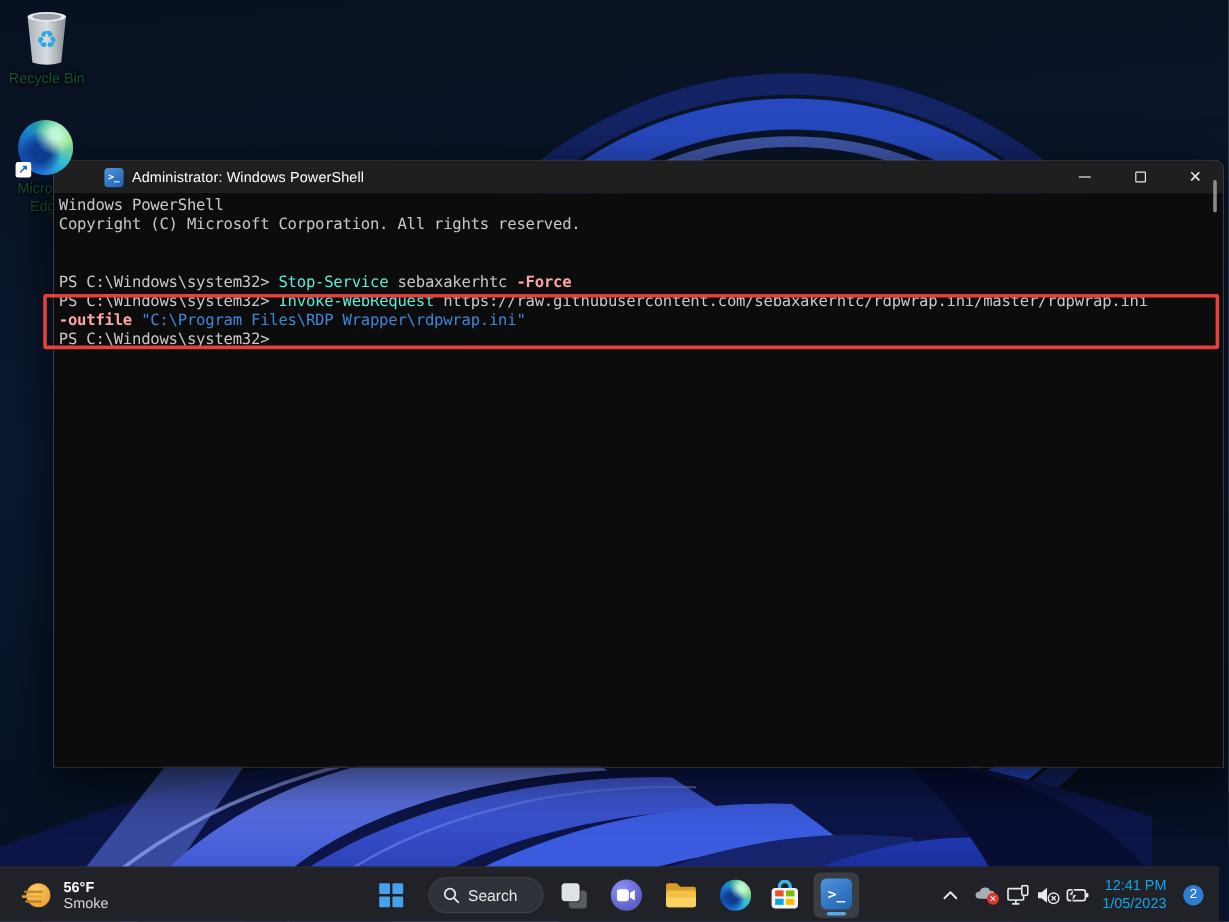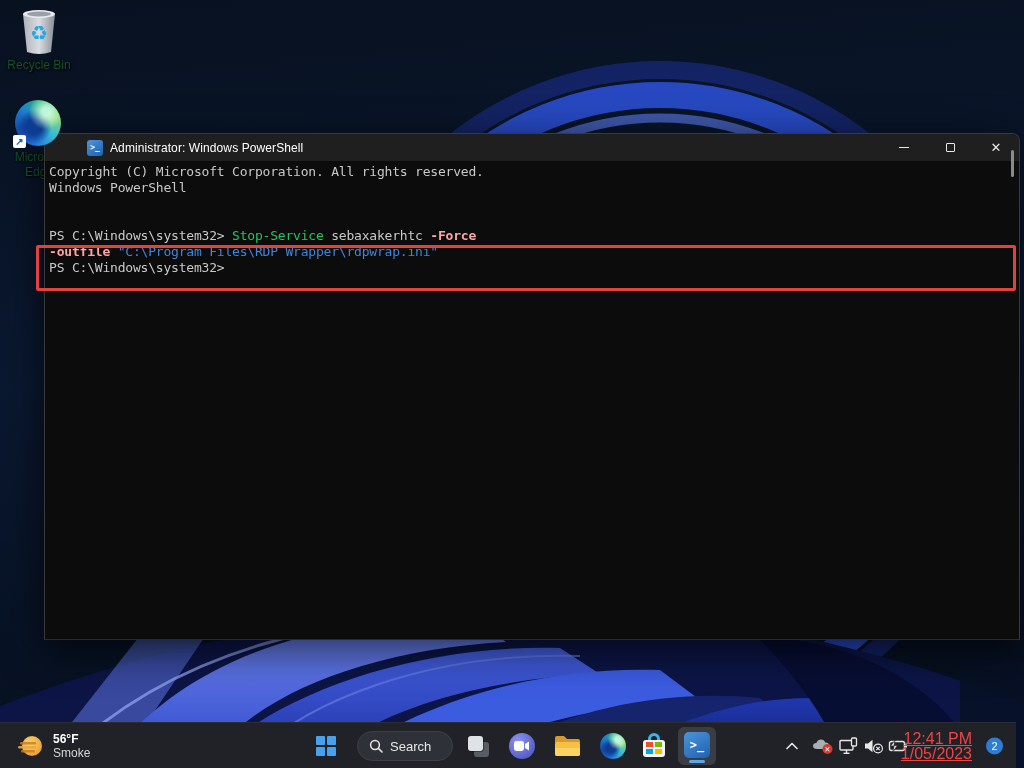--- a/index.html
+++ b/index.html
@@ -59,21 +59,21 @@
   .glyph-close { color:#e8e8e8; font-size:13px; line-height:13px; }
   .ps-content {
     position:relative; height:480px; background:#0c0c0c;
     padding:3px 4px 0 4px; cursor:text;
   }
   .t-line {
     font-family:"DejaVu Sans Mono",monospace; font-size:13px; line-height:16px;
     height:16px; white-space:pre; color:#c8c8c8; letter-spacing:-0.2px;
   }
   .c-default { color:#c8c8c8; }
-  .c-command { color:#22c55e; }
+  .c-command { color:#5eead4; }
   .c-parameter { color:#fca5a5;font-weight:bold; }
   .c-string { color:#3f85da; }
   .scroll-thumb {
     position:absolute; right:5px; top:16px; width:3px; height:27px;
     background:#a0a0a0; border-radius:2px; opacity:.85; cursor:pointer;
   }
 
   
   .annotation-box {
     position:absolute; left:36px; top:245px; width:980px; height:46px; z-index:50;
@@ -124,22 +124,22 @@
   .ps-active-tile {
     position:absolute; left:678px; top:4px; width:38px; height:38px; border-radius:6px;
     background:#3a3d44; cursor:pointer;
   }
   .ps-active-tile .ps-glyph { position:absolute; left:6px; top:5px; width:26px; height:26px; font-size:12px; border-radius:5px; }
   .ps-underline { position:absolute; left:11px; bottom:2px; width:16px; height:3px; border-radius:2px; background:#5aa8e8; }
 
   .tray-area { position:absolute; right:0; top:0; height:46px; }
   .clock-block {
     position:absolute; right:40px; top:50%; transform:translateY(-50%);
-    text-align:right; color:#ef4444; font-size:16px; line-height:15px; cursor:pointer;
-    padding:2px 4px; border-radius:4px;text-decoration:underline;
+    text-align:right; color:#0ea5e9; font-size:12px; line-height:15px; cursor:pointer;
+    padding:2px 4px; border-radius:4px;
   }
   .notif-badge {
     position:absolute; right:13px; top:50%; transform:translateY(-50%);
     width:17px; height:17px; border-radius:50%; background:#2d7dd2;
     color:#fff; font-size:11px; line-height:17px; text-align:center; cursor:pointer;
   }
 </style>
 </head>
 <body>
 
@@ -210,25 +210,26 @@
         </div>
       <div class="win-btn">
           <div class="glyph-max"></div>
         </div>
       <div class="win-btn">
           <div class="glyph-close">✕</div>
         </div>
     </div>
   </div>
   <div class="ps-content" id="terminal-lines">
+      <div class="t-line"><span class="c-default">Windows PowerShell</span></div>
       <div class="t-line"><span class="c-default">Copyright (C) Microsoft Corporation. All rights reserved.</span></div>
-      <div class="t-line"><span class="c-default">Windows PowerShell</span></div>
       <div class="t-line"></div>
       <div class="t-line"></div>
       <div class="t-line"><span class="c-default">PS C:\Windows\system32&gt; </span><span class="c-command">Stop-Service</span><span class="c-default"> sebaxakerhtc </span><span class="c-parameter">-Force</span></div>
+      <div class="t-line"><span class="c-default">PS C:\Windows\system32&gt; </span><span class="c-command">Invoke-WebRequest</span><span class="c-default"> https://raw.githubusercontent.com/sebaxakerhtc/rdpwrap.ini/master/rdpwrap.ini</span></div>
       <div class="t-line"><span class="c-parameter">-outfile </span><span class="c-string">"C:\Program Files\RDP Wrapper\rdpwrap.ini"</span></div>
       <div class="t-line"><span class="c-default">PS C:\Windows\system32&gt;</span></div>
     </div>
   <div class="scroll-thumb"></div>
 </div>
 
 <div class="annotation-box"></div>
 
 <div class="taskbar">
 

